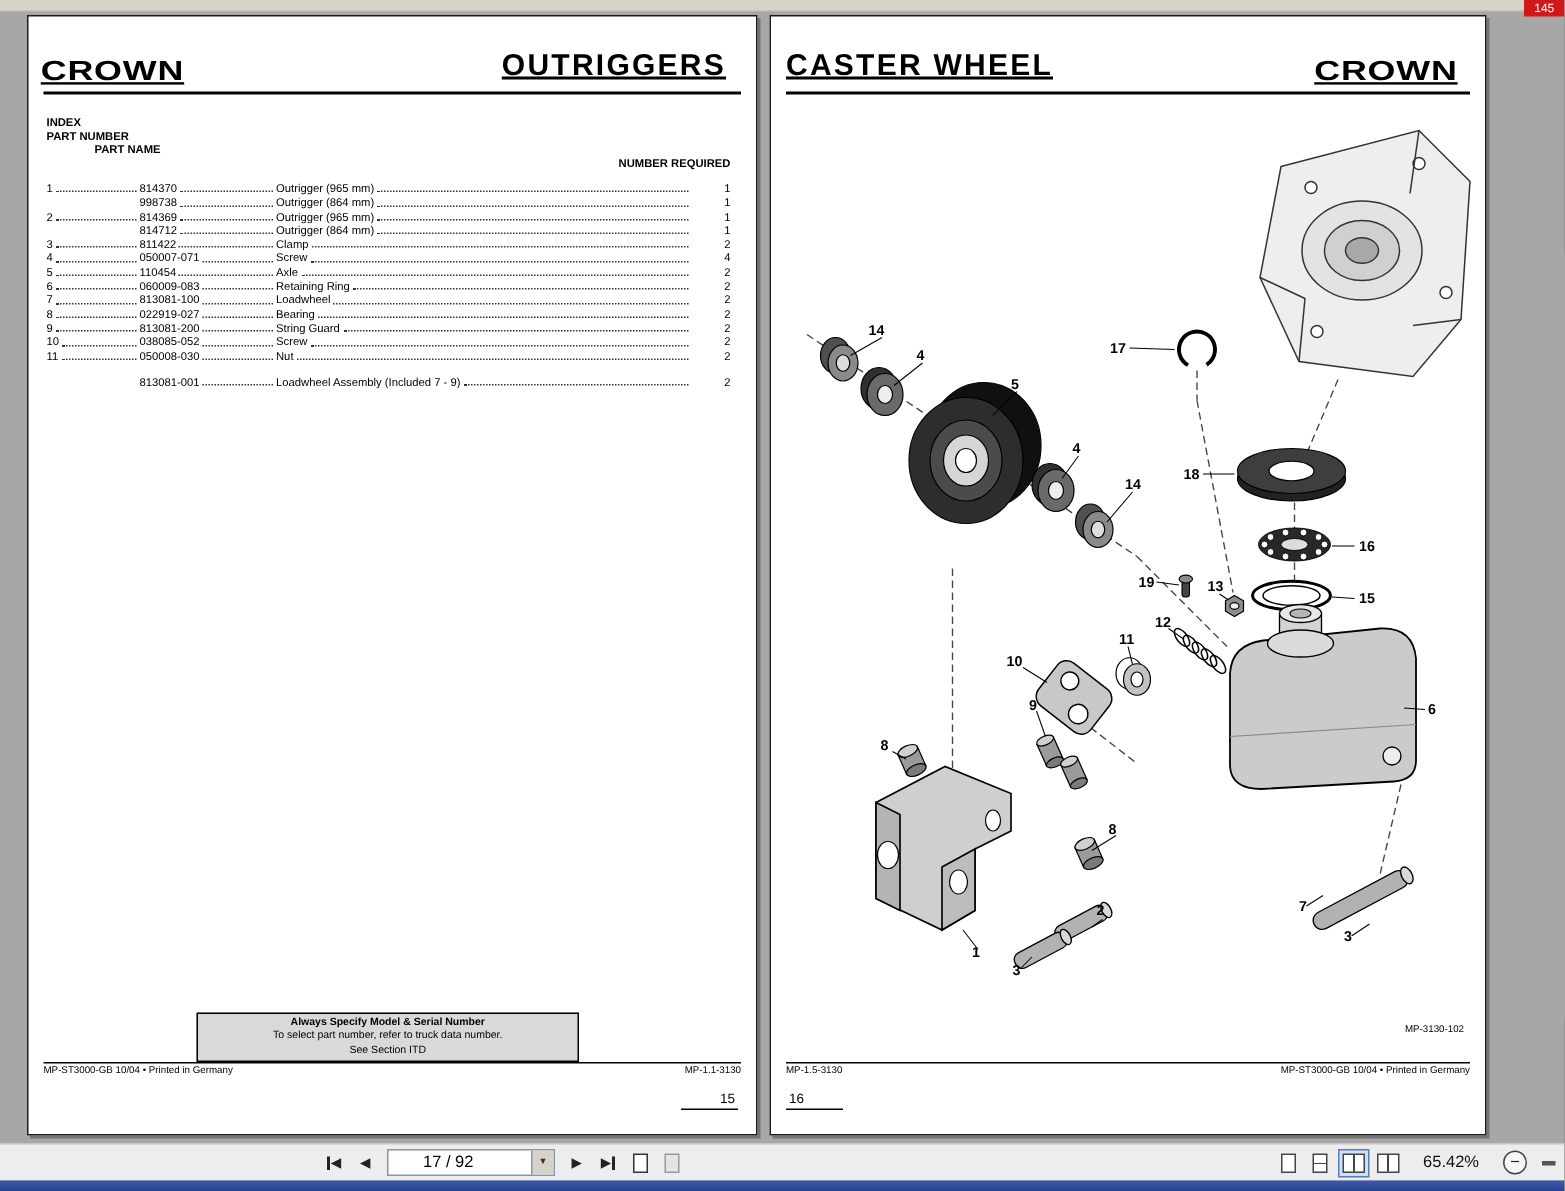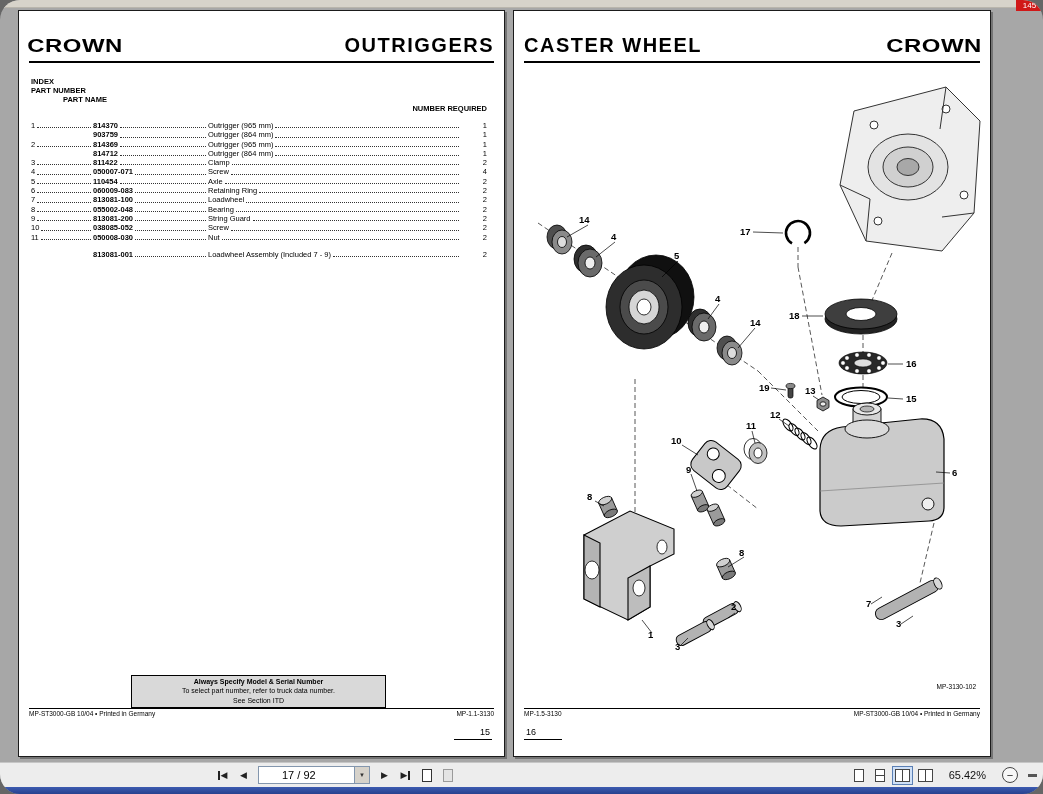--- a/index.html
+++ b/index.html
@@ -1,36 +1,36 @@
 <!DOCTYPE html>
 <html><head>
 <meta charset="utf-8">
 <style>
   *{margin:0;padding:0;box-sizing:border-box;}
   body{font-family:"Liberation Sans",sans-serif;background:#666;}
-  .screen{position:relative;width:1043px;height:794px;background:#a7a7a7;overflow:hidden;border-radius:20px;}
+  .screen{position:relative;width:1043px;height:794px;background:#a7a7a7;overflow:hidden;}
   .menu-strip{position:absolute;top:0;left:0;width:100%;height:8px;background:#d7d3ca;border-bottom:1px solid #b9b5ac;}
   .badge{position:absolute;top:0;right:0;width:27px;height:11px;background:#d01818;color:#fff;font-size:8px;line-height:11px;text-align:center;z-index:9;}
 
   .page{position:absolute;top:10px;background:#fff;border:1px solid #1b1b1b;box-shadow:2px 2px 0 rgba(0,0,0,.3);}
   .page-left{left:18px;width:487px;height:747px;}
   .page-right{left:513px;width:478px;height:747px;}
 
-  .ph{position:absolute;left:10px;right:10px;top:20px;display:flex;justify-content:space-between;align-items:flex-end;height:26px;}
+  .ph{position:absolute;left:10px;right:20px;top:20px;display:flex;justify-content:space-between;align-items:center;height:26px;text-decoration:underline;}
   .crown-logo{font-weight:bold;font-size:23px;letter-spacing:.5px;transform:scaleY(.8) scaleX(1.04);transform-origin:center bottom;display:inline-block;}
   .page-title{font-weight:bold;font-size:20px;letter-spacing:1.5px;}
   .hrule{position:absolute;left:10px;right:10px;top:50px;border-top:2px solid #000;}
 
   
   .parts-table{position:absolute;left:12px;right:17px;top:66px;font-size:7.5px;color:#000;}
   .thead{display:flex;font-weight:bold;margin-bottom:8px;line-height:9px;flex-direction:column;}
   .thead .h1{width:62px;}.thead .h2{width:112px;}.thead .h3{flex:1;padding-left:32px;}.thead .h4{text-align:right;}
   .prow{display:flex;height:9.3px;line-height:9.3px;}
   .c{display:flex;align-items:flex-end;overflow:hidden;}
-  .ci{width:62px;}.cp{width:115px;font-weight:bold;}.cn{flex:1;}
+  .ci{width:62px;}.cp{width:91px;}.cn{flex:1;}
   .cq{width:26px;display:block;text-align:right;}
   .lbl{white-space:nowrap;}
   .leader{flex:1;border-bottom:1px dotted #333;margin:0 2px 2px 2px;height:1px;}
   .lbl:empty + .leader{visibility:hidden;}
   .assembly{margin-top:8px;}
 
   .notice{position:absolute;left:112px;top:664px;width:255px;border:1px solid #000;background:#d9d9d9;text-align:center;font-size:7px;line-height:9.3px;padding:1px 4px 2px;}
   .notice .b{font-weight:bold;}
 
   .foot-rule{position:absolute;left:10px;right:10px;top:697px;border-top:1px solid #000;}
@@ -102,21 +102,21 @@
             <span class="leader"></span>
           </span>
         <span class="cq lbl">1</span>
       </div>
       <div class="prow">
         <span class="c ci">
             <span class="lbl"></span>
             <span class="leader"></span>
           </span>
         <span class="c cp">
-            <span class="lbl">903759</span>
+            <span class="lbl">998738</span>
             <span class="leader"></span>
           </span>
         <span class="c cn">
             <span class="lbl">Outrigger (864 mm)</span>
             <span class="leader"></span>
           </span>
         <span class="cq lbl">1</span>
       </div>
       <div class="prow">
         <span class="c ci">
@@ -222,21 +222,21 @@
             <span class="leader"></span>
           </span>
         <span class="cq lbl">2</span>
       </div>
       <div class="prow">
         <span class="c ci">
             <span class="lbl">8</span>
             <span class="leader"></span>
           </span>
         <span class="c cp">
-            <span class="lbl">055002-048</span>
+            <span class="lbl">022919-027</span>
             <span class="leader"></span>
           </span>
         <span class="c cn">
             <span class="lbl">Bearing</span>
             <span class="leader"></span>
           </span>
         <span class="cq lbl">2</span>
       </div>
       <div class="prow">
         <span class="c ci">

